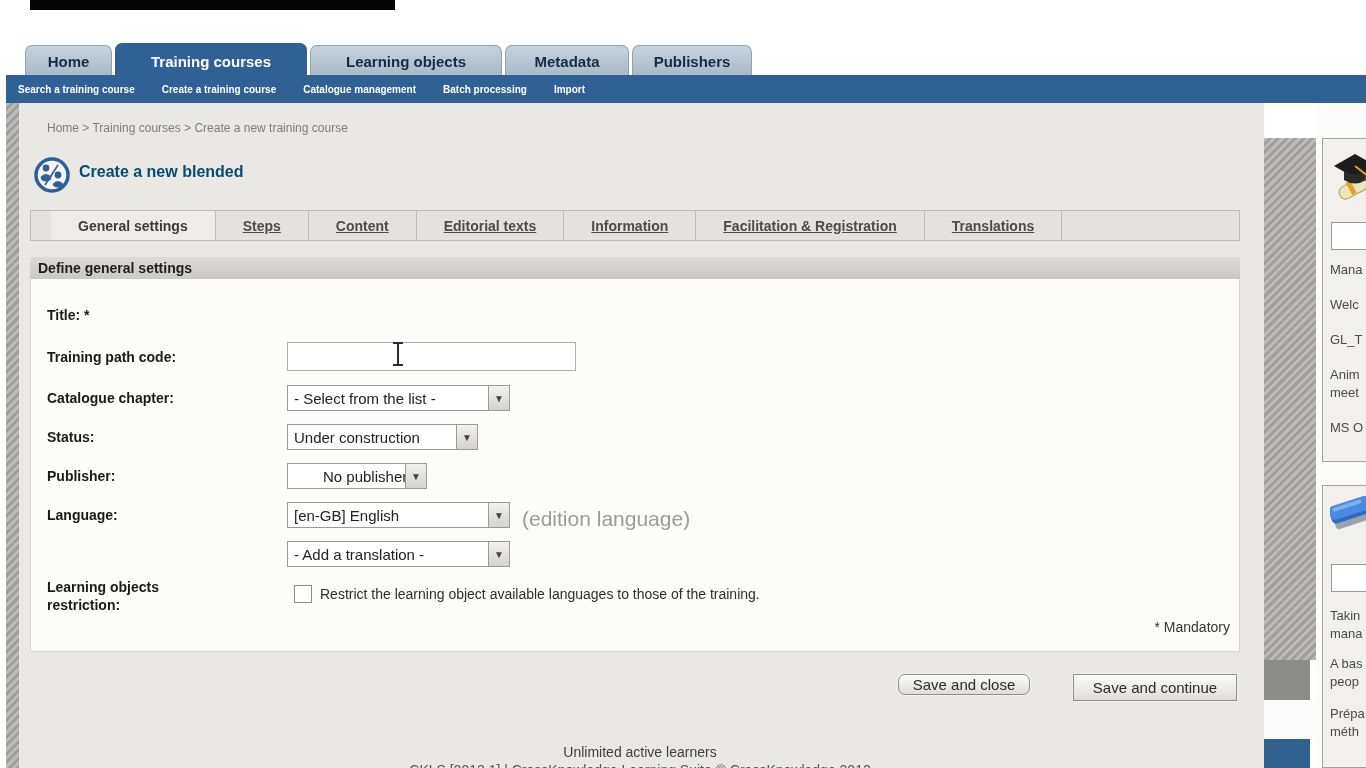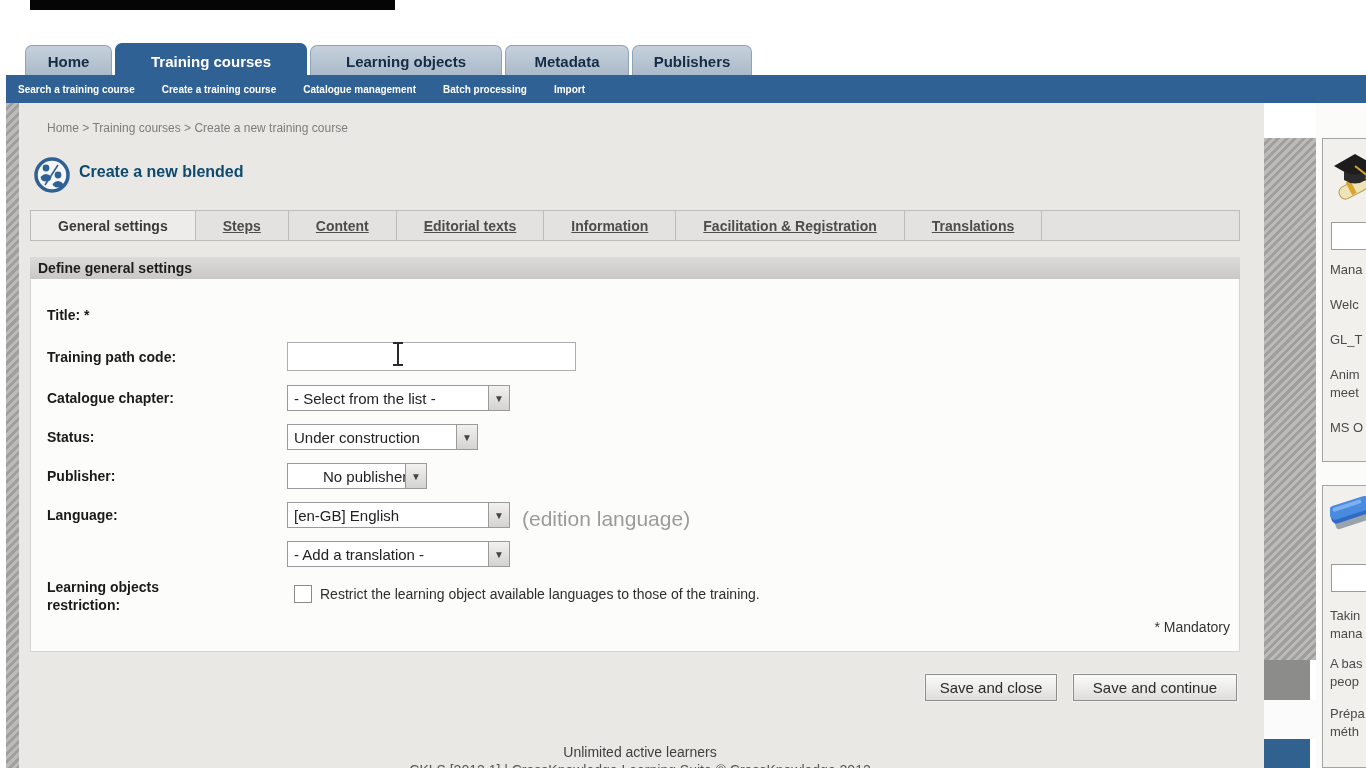--- a/index.html
+++ b/index.html
@@ -36,21 +36,21 @@
 
   #content{left:19px;top:103px;width:1245px;height:665px;background:#e9e8e5;}
 
   
   #breadcrumb{left:47px;top:121px;font-size:12px;color:#7d7d7b;cursor:pointer;}
   #page-title-icon{left:33px;top:156px;width:38px;height:38px;}
   #page-title{left:79px;top:163px;font-size:16px;font-weight:bold;color:#0c4a6e;}
 
   
   #form-tabs{left:30px;top:210px;width:1210px;height:31px;background:#e3e2e0;border:1px solid #bdbcba;
-    box-sizing:border-box;display:flex;}
+    box-sizing:border-box;display:flex;padding-left:20px;}
   .form-tab{display:flex;align-items:center;justify-content:center;padding:0 27px;border-right:1px solid #bdbcba;
     font-size:14px;font-weight:bold;color:#4c4c4c;cursor:pointer;}
   .form-tab .lbl{text-decoration:underline;}
   .form-tab.active{background:#edecea;color:#3a3a3a;border-right:1px solid #bdbcba;}
   .form-tab.active .lbl{text-decoration:none;}
 
   
   #section-header{left:30px;top:257px;width:1210px;height:22px;background:linear-gradient(#dcdbd9,#c9c8c6);
     box-sizing:border-box;padding:3px 0 11px 8px;font-size:14px;font-weight:bold;color:#1d1d1d;}
   #form-panel{left:30px;top:279px;width:1210px;height:373px;background:#fcfcfb;border:1px solid #d6d5d3;
@@ -84,21 +84,21 @@
 
   #checkbox-restriction{left:294px;top:585px;width:16px;height:16px;background:#fff;border:1px solid #8a8a88;
     cursor:pointer;}
   #checkbox-label{left:320px;top:586px;font-size:14px;color:#2e2e2e;}
 
   #mandatory-note{left:1030px;top:619px;width:200px;text-align:right;font-size:14px;color:#333;}
 
   .btn{box-sizing:border-box;background:linear-gradient(#fbfbfa,#dedddb);border:1px solid #8e8e8c;
     box-shadow:0 0 0 1px #f2f1ef;font-size:15px;color:#2b2b2b;display:flex;align-items:center;
     justify-content:center;cursor:pointer;font-family:"Liberation Sans",sans-serif;}
-  #btn-save-close{left:925px;top:674px;width:132px;height:27px;}
+  #btn-save-close{left:898px;top:674px;width:132px;height:21px;border-radius:7px;}
   #btn-save-continue{left:1073px;top:674px;width:164px;height:27px;}
 
   #footer-line1{left:390px;top:744px;width:500px;text-align:center;font-size:14px;color:#3f3f3f;}
   #footer-line2{left:240px;top:762px;width:800px;text-align:center;font-size:14px;color:#555;}
 
   
   #sidebar-bg{left:1316px;top:103px;width:50px;height:665px;background:#fbfbfa;}
   .side-panel{left:1322px;width:60px;background:#f1f0ed;border:1px solid #a3a3a1;box-sizing:border-box;}
   #side-panel-1{top:138px;height:324px;}
   #side-panel-2{top:485px;height:283px;}

